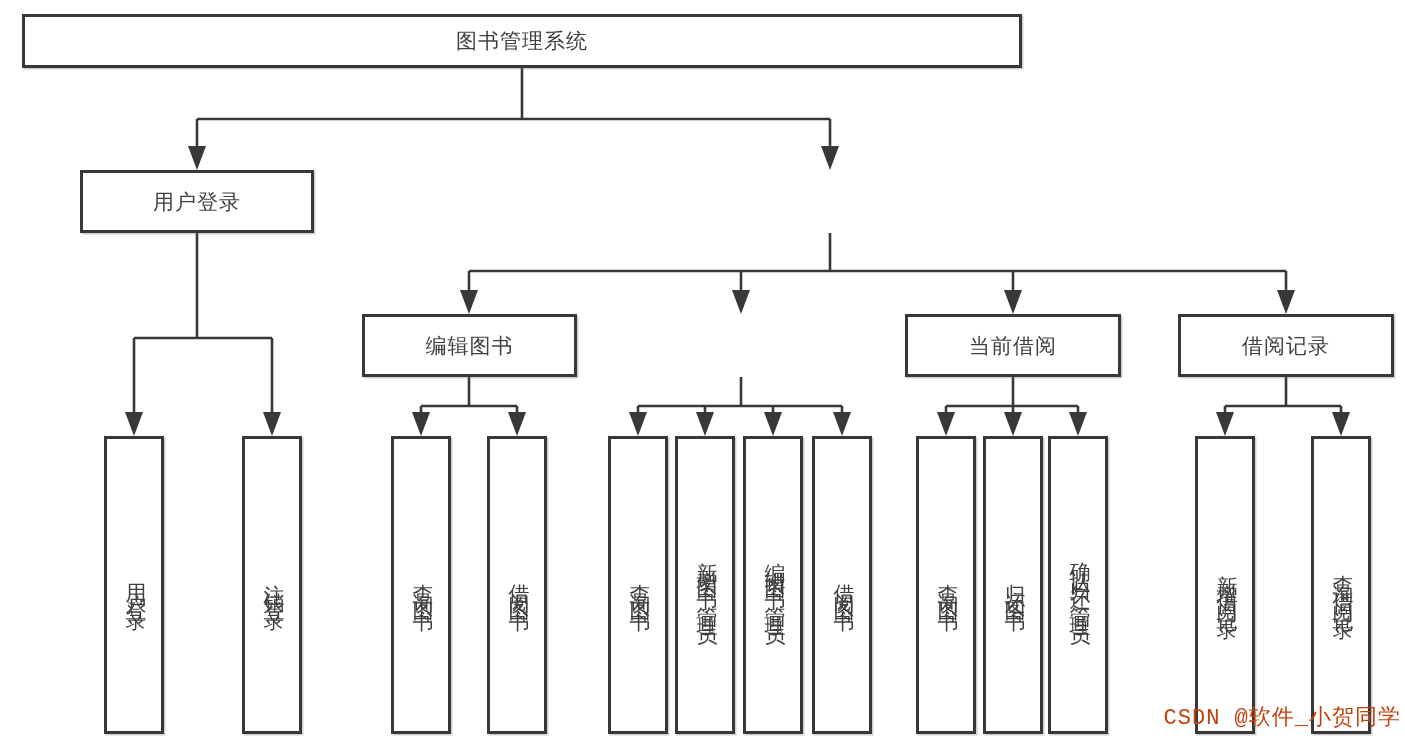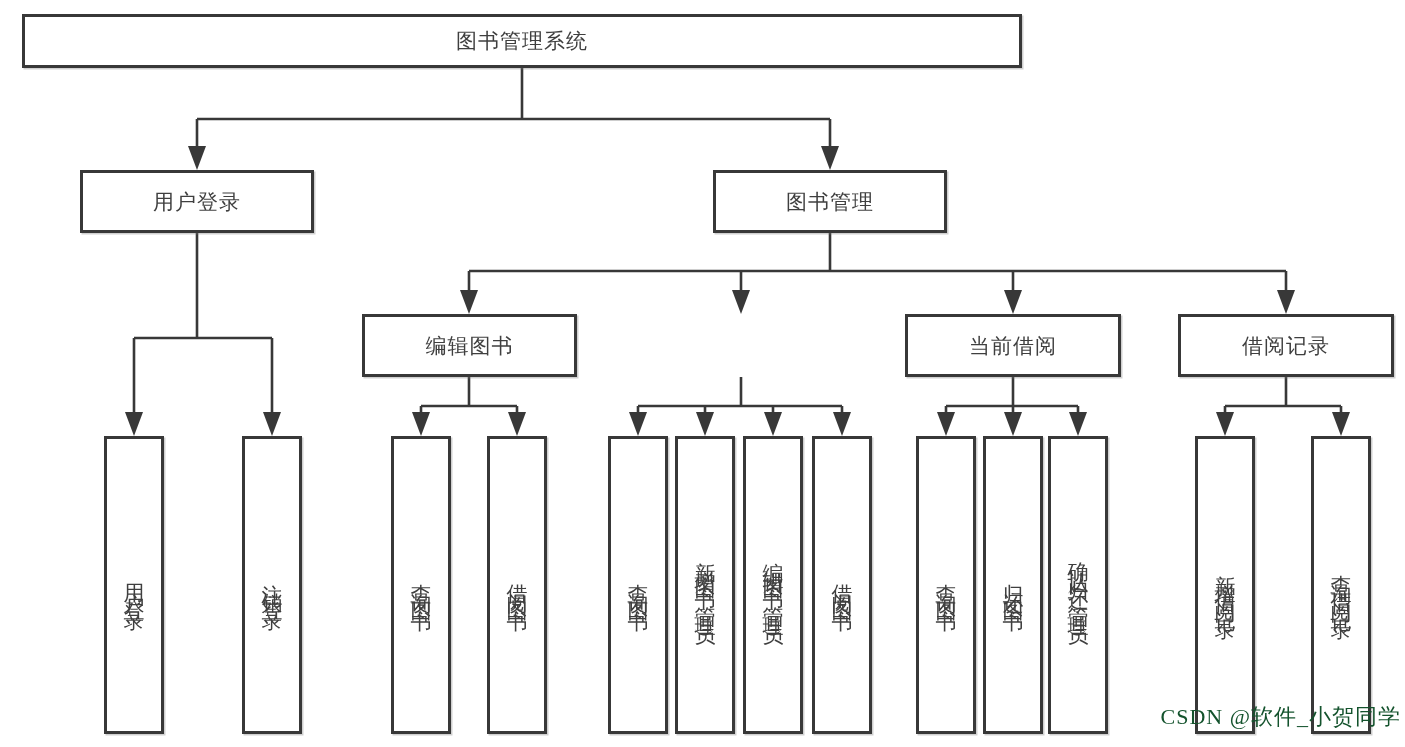--- a/index.html
+++ b/index.html
@@ -2,21 +2,21 @@
 <html><head>
 <meta charset="utf-8">
 <style>
   html, body { margin: 0; padding: 0; background: #ffffff; }
   #canvas {
     position: relative;
     width: 1405px;
     height: 736px;
     background: #ffffff;
     overflow: hidden;
-    font-family: Liberation Serif, serif;
+    font-family: Liberation Mono, monospace;
     color: #3f3f3f;
   }
   #wires {
     position: absolute;
     left: 0; top: 0;
     width: 1405px; height: 747px;
     pointer-events: none;
   }
   .node {
     position: absolute;
@@ -52,21 +52,21 @@
     font-size: 21px;
     letter-spacing: 9px;
     white-space: nowrap;
     color: #3f3f3f;
   }
   #watermark {
     position: absolute;
     right: 4px;
     bottom: 4px;
     font-size: 22px;
-    color: #14532d;
+    color: #c2410c;
     z-index: 5;
     letter-spacing: 1px;
   }
 </style>
 </head>
 <body>
 
 <div id="canvas">
 
   <svg id="wires" viewBox="0 0 1405 747" xmlns="http://www.w3.org/2000/svg">
@@ -98,21 +98,20 @@
       <polygon points="1004,412 1022,412 1013,436"></polygon>
       <polygon points="1069,412 1087,412 1078,436"></polygon>
       <polygon points="1216,412 1234,412 1225,436"></polygon>
       <polygon points="1332,412 1350,412 1341,436"></polygon>
     </g>
   </svg>
 
   <div class="node" style="left:22px; top:14px; width:1000px; height:54px;">图书管理系统</div>
 
   <div class="node" style="left:80px; top:170px; width:234px; height:63px;">用户登录</div>
-  <div class="node" style="left:713px; top:170px; width:234px; height:63px;">图书管理</div>
 
   <div class="node" style="left:362px; top:314px; width:215px; height:63px;">编辑图书</div>
   <div class="node" style="left:905px; top:314px; width:216px; height:63px;">当前借阅</div>
   <div class="node" style="left:1178px; top:314px; width:216px; height:63px;">借阅记录</div>
 
   <div class="leaf" style="left:104px;">
     <span class="vtext">用户登录</span>
   </div>
   <div class="leaf" style="left:242px;">
     <span class="vtext">注销登录</span>

